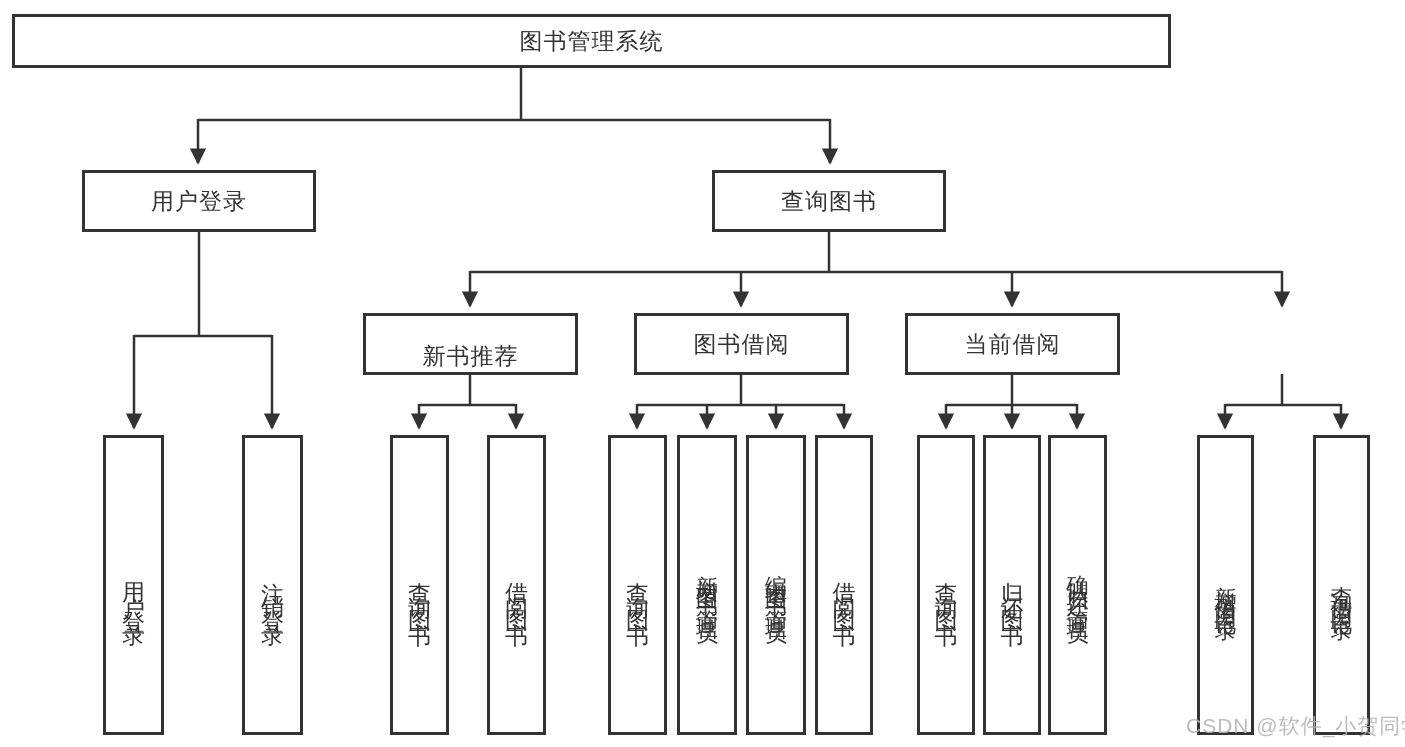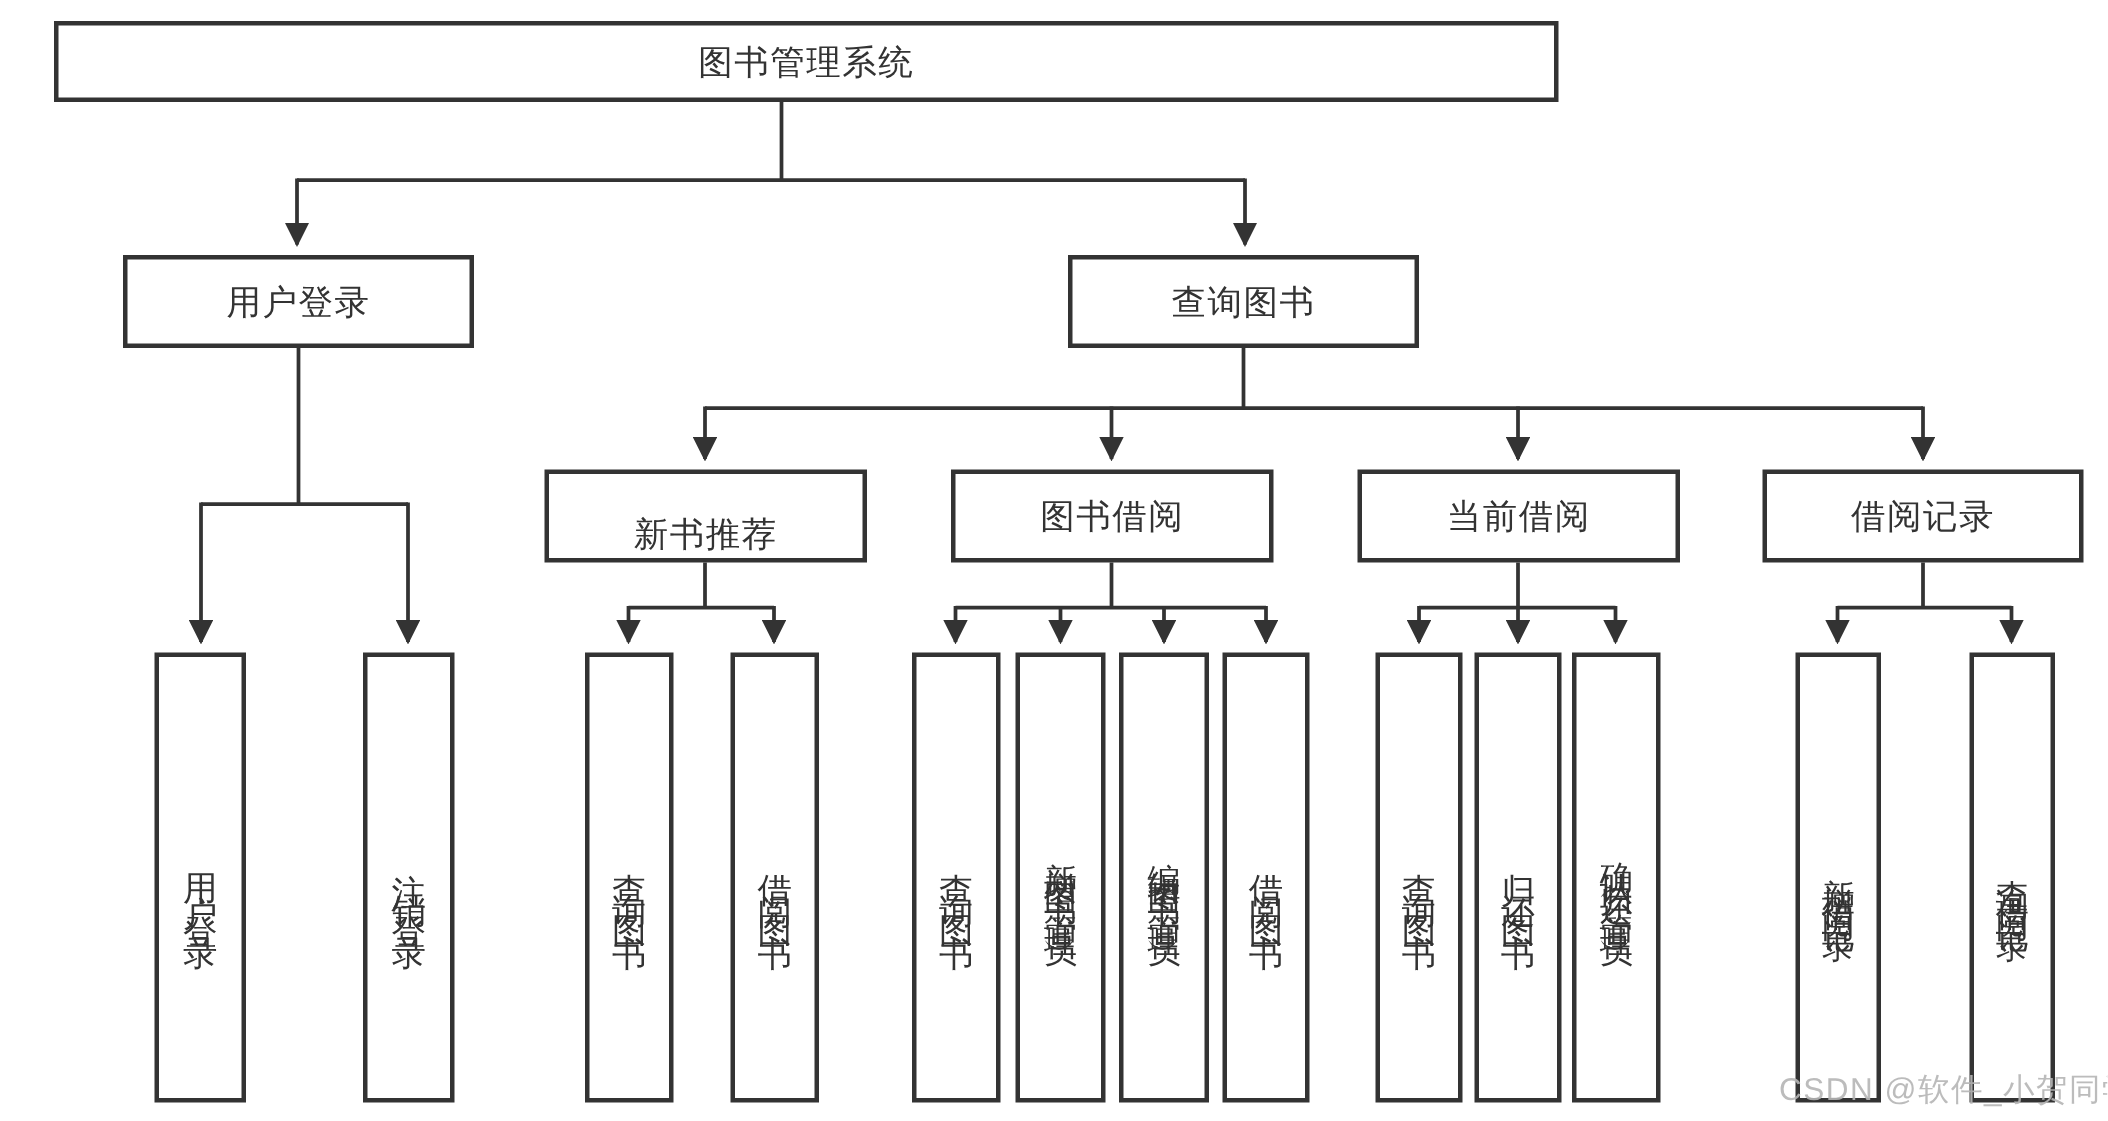--- a/index.html
+++ b/index.html
@@ -108,42 +108,39 @@
       <line x1="1012" y1="404" x2="1012" y2="428" marker-end="url(#arrow)"></line>
       <line x1="1077" y1="404" x2="1077" y2="428" marker-end="url(#arrow)"></line>
 
       <line x1="1282" y1="374" x2="1282" y2="405"></line>
       <line x1="1225" y1="405" x2="1341" y2="405"></line>
       <line x1="1225" y1="404" x2="1225" y2="428" marker-end="url(#arrow)"></line>
       <line x1="1341" y1="404" x2="1341" y2="428" marker-end="url(#arrow)"></line>
     </g>
   </svg>
 
-  <div class="node" style="left:36px; top:14px; width:1003px; height:54px;">
+  <div class="node" style="left:12px; top:14px; width:1159px; height:54px;">
     <span class="hlabel">图书管理系统</span>
   </div>
 
   <div class="node" style="left:82px; top:170px; width:234px; height:62px;">
     <span class="hlabel">用户登录</span>
   </div>
   <div class="node" style="left:712px; top:170px; width:234px; height:62px;">
     <span class="hlabel">查询图书</span>
   </div>
 
   <div class="node" style="left:363px; top:313px; width:215px; height:62px;align-items:flex-end;">
     <span class="hlabel">新书推荐</span>
   </div>
   <div class="node" style="left:634px; top:313px; width:215px; height:62px;align-items:center;">
     <span class="hlabel">图书借阅</span>
   </div>
   <div class="node" style="left:905px; top:313px; width:215px; height:62px;">
     <span class="hlabel">当前借阅</span>
-  </div>
-  <div class="node" style="left:1175px; top:313px; width:214px; height:62px;">
-    <span class="hlabel">借阅记录</span>
   </div>
 
   <div class="node leaf" style="left:103px; width:61px;">
     <span class="vtext">用户登录</span>
   </div>
   <div class="node leaf" style="left:242px; width:61px;">
     <span class="vtext">注销登录</span>
   </div>
 
   <div class="node leaf" style="left:390px; width:59px;">

